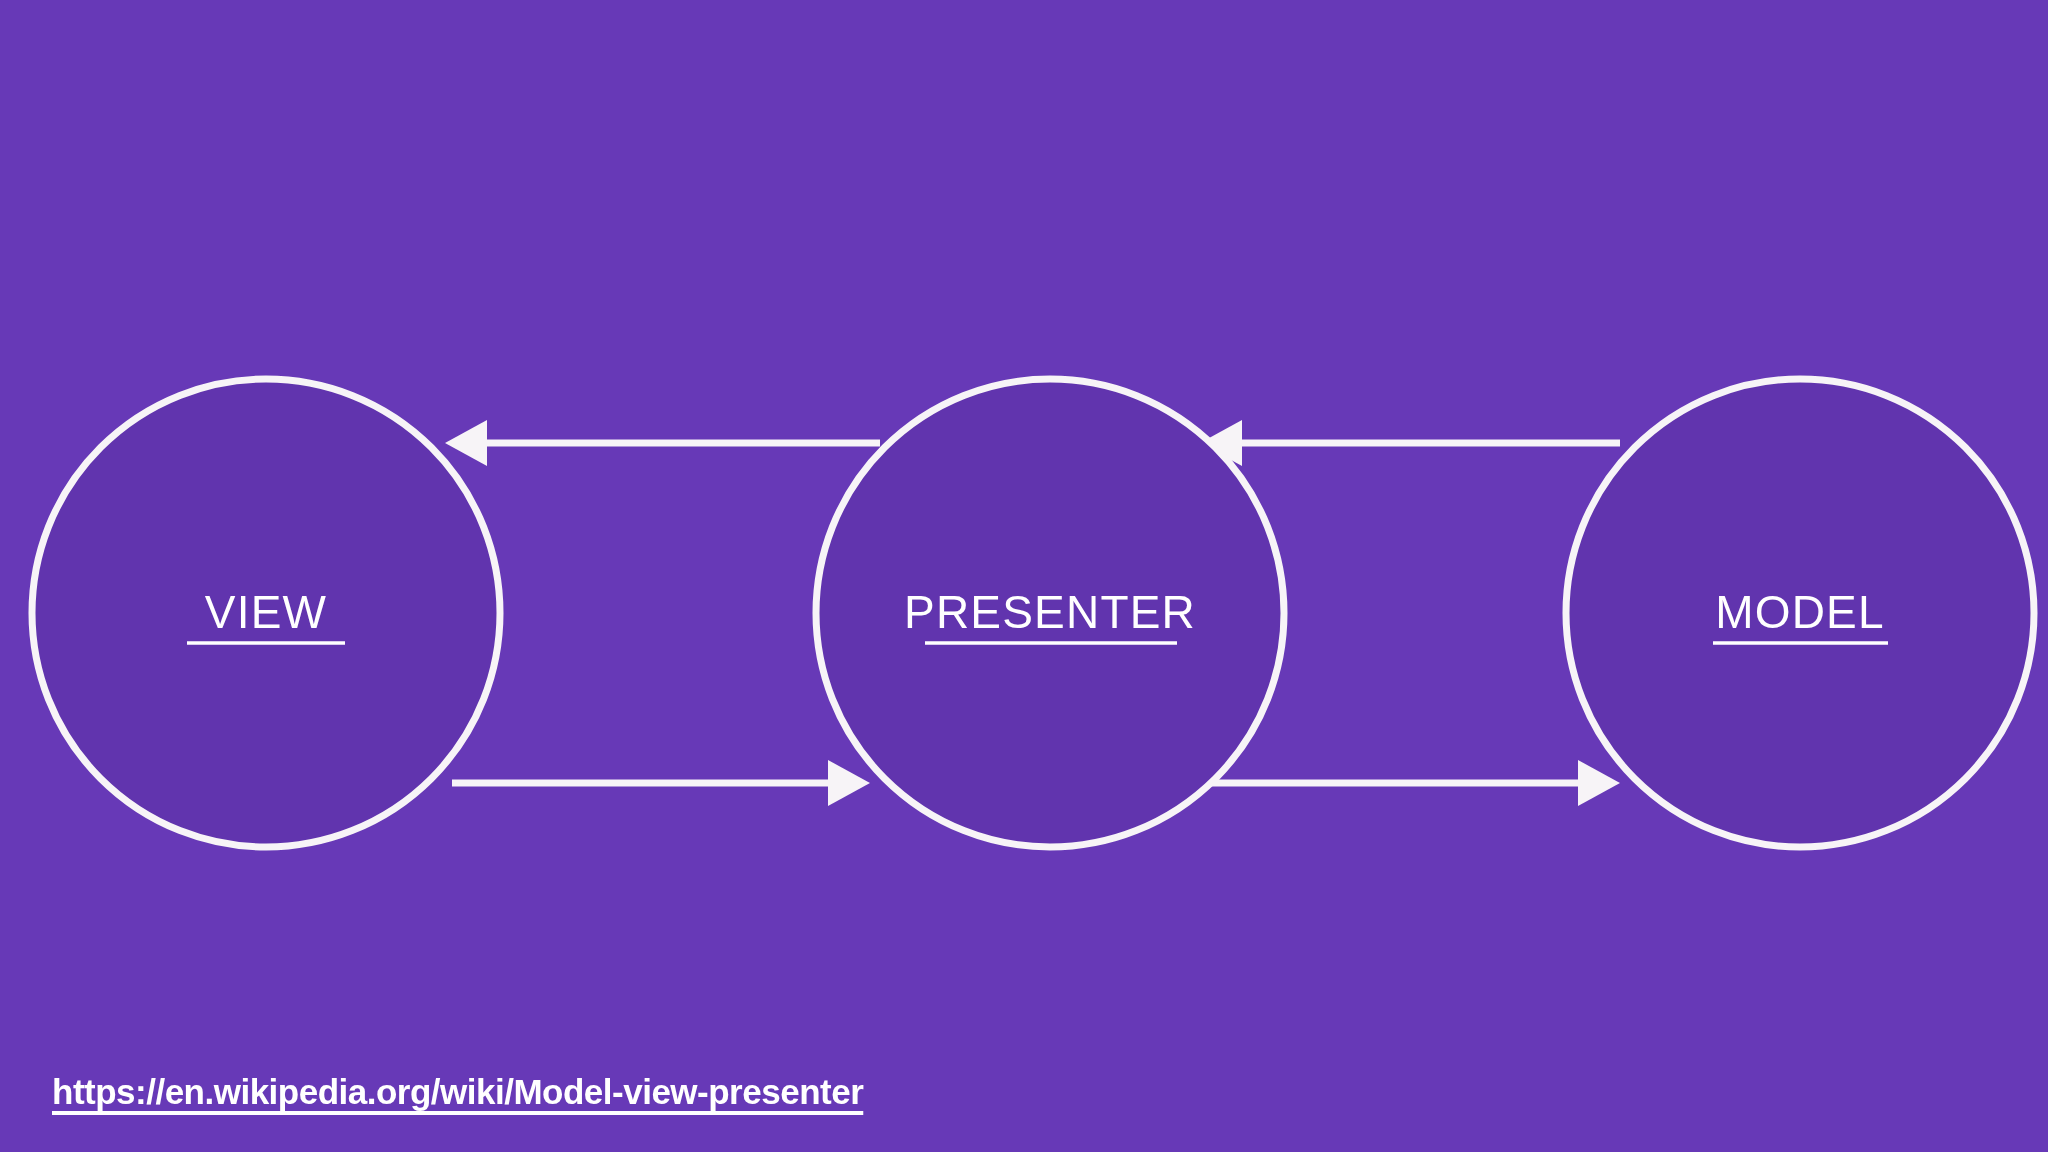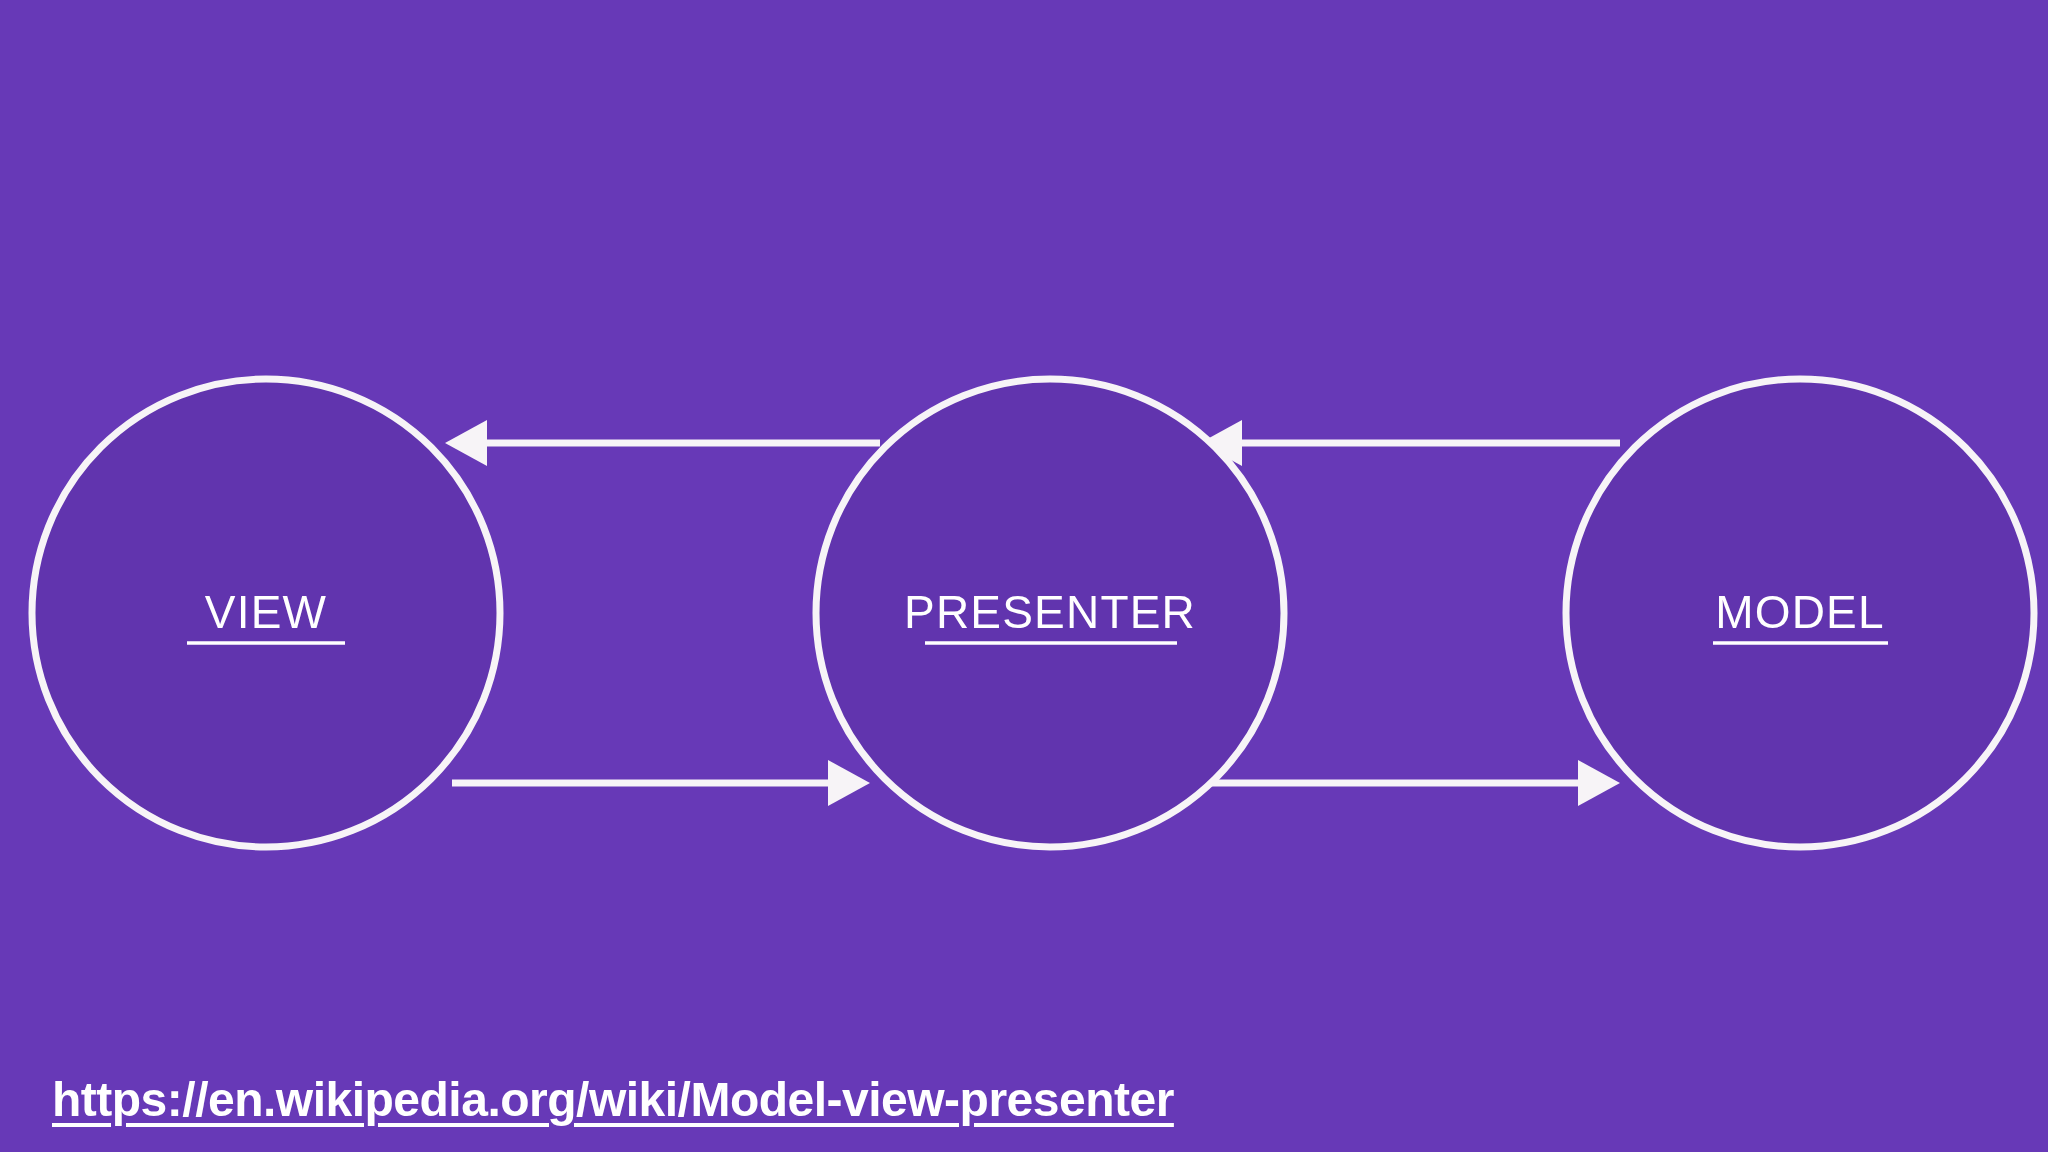--- a/index.html
+++ b/index.html
@@ -35,21 +35,21 @@
   .node-underline {
     stroke: #FFFFFF;
     stroke-width: 3.5;
   }
   .source-url {
     position: absolute;
     left: 52px;
     top: 1072px;
     color: #FFFFFF;
     font-family: "Liberation Sans", sans-serif;
-    font-size: 48px;
+    font-size: 35px;
     font-weight: bold;
     letter-spacing: -0.5px;
     text-decoration: underline;
     text-decoration-thickness: 4px;
     text-underline-offset: 7px;
     white-space: nowrap;
   }
 </style>
 </head>
 <body>

